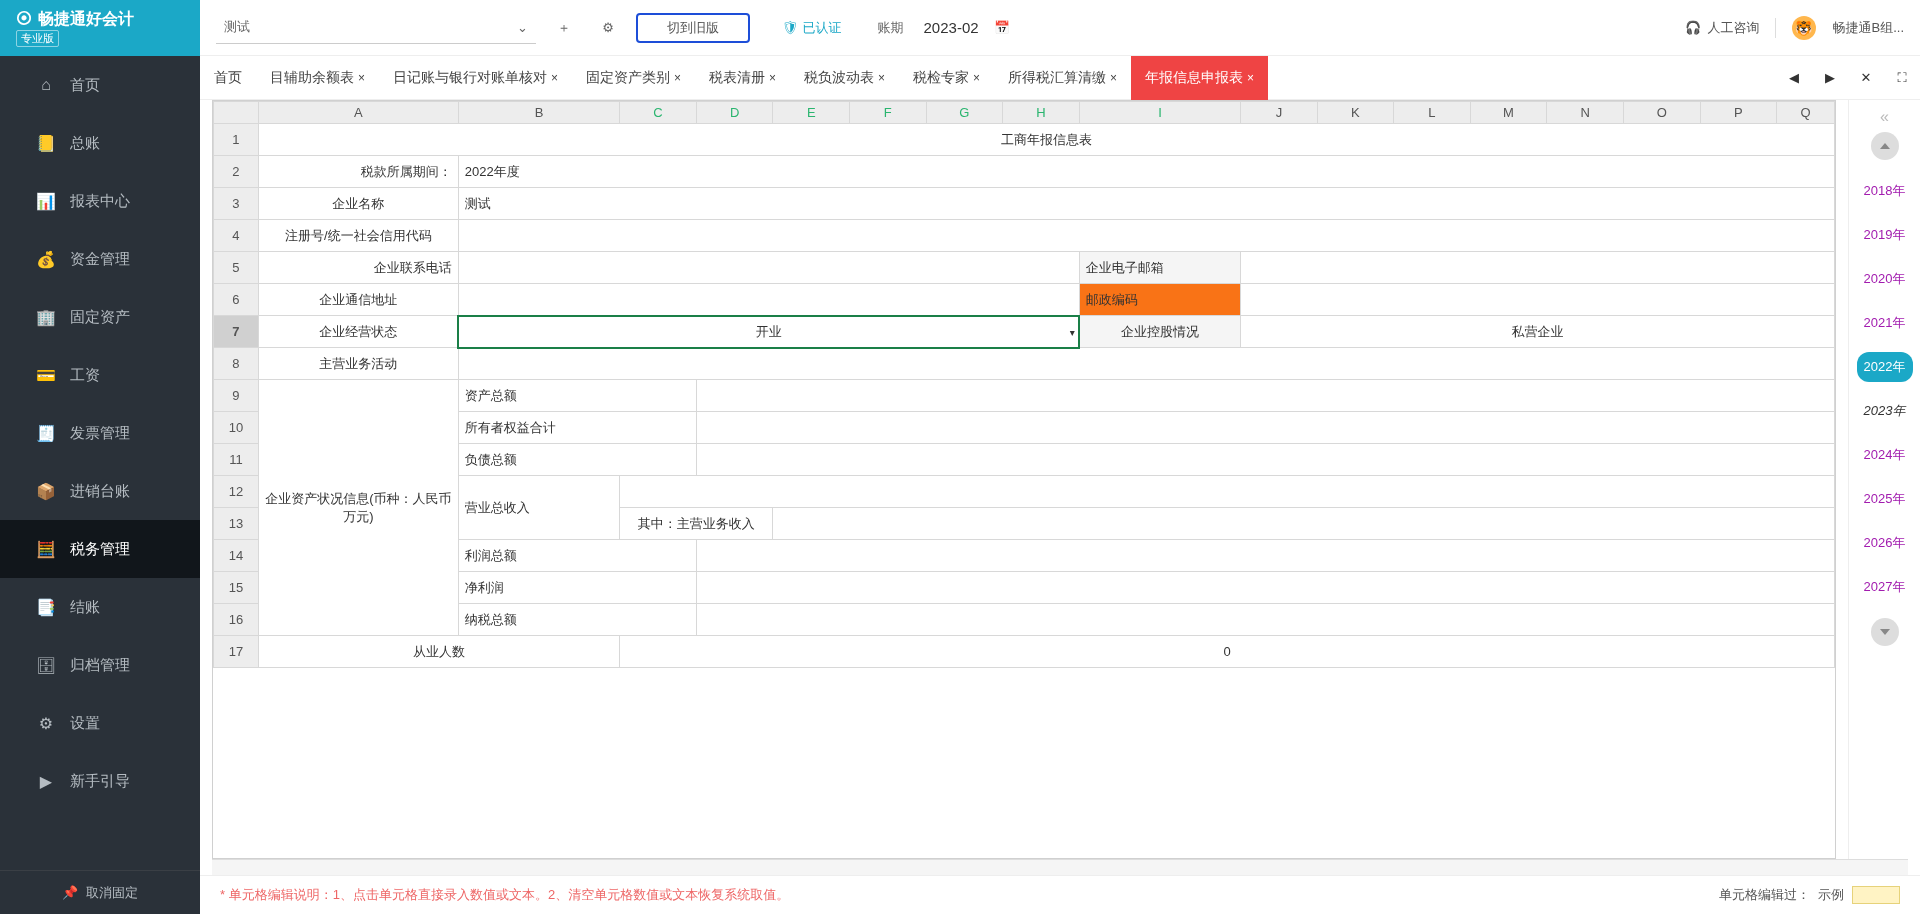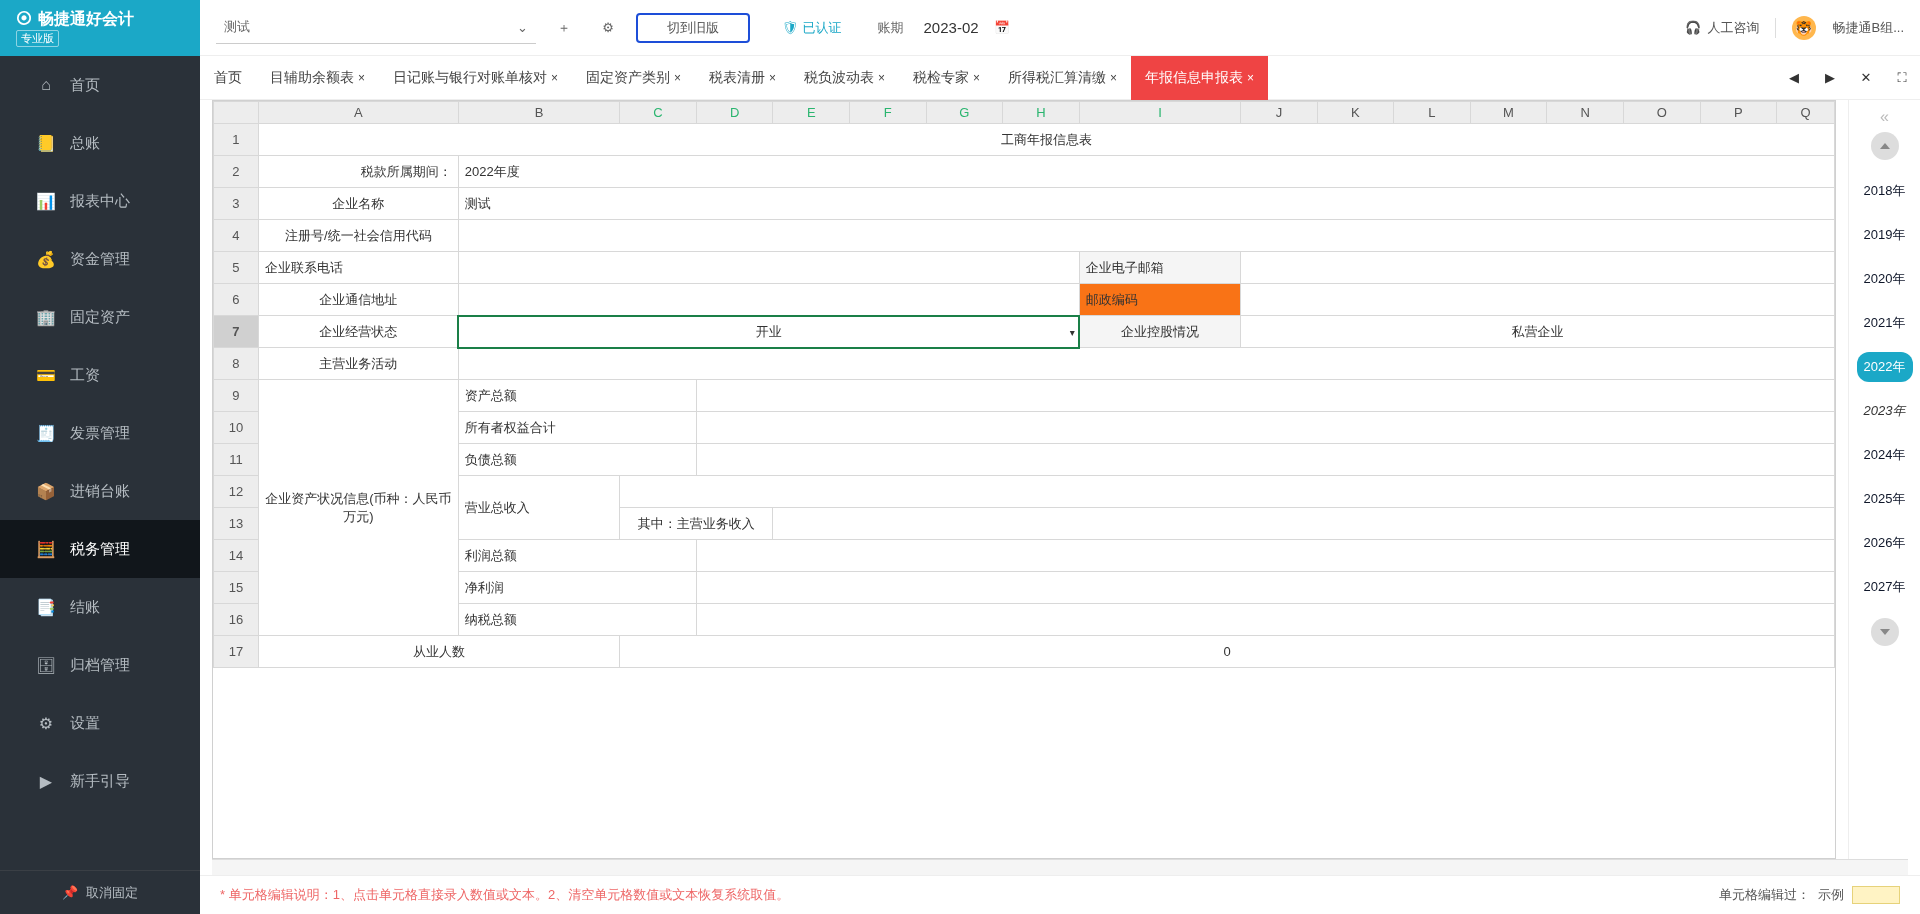--- a/index.html
+++ b/index.html
@@ -36,21 +36,21 @@
 .subbar { display: flex; align-items: center; height: 56px; padding: 0 20px; gap: 8px; }
 .subtab { padding: 8px 18px; cursor: pointer; color: #666; font-size:14px;}
 .subtab.active { color: #2ab56f; border-bottom: 2px solid #2ab56f; background:#f5f5f5;}
 .subtab.secondary{ background:#e9e9e9;}
 .subbar-right { margin-left: auto; display: flex; align-items: center; gap: 16px; }
 .reset-btn { padding: 6px 16px; border: 1px solid #2ab56f; color: #2ab56f; border-radius: 3px; cursor: pointer; }
 .refresh-btn { display: flex; align-items: center; gap: 6px; color: #555; cursor: pointer; }
 .sheet-area { flex: 1; display: flex; overflow: hidden; position: relative; padding: 0 0 0 0; }
 .sheet-wrap { flex: 1; overflow: auto; border: 1px solid #d0d0d0; margin: 0 12px; position: relative; background:#fff;}
 .year-rail { width: 72px; background: #fff; border-left: 1px solid #eee; display: flex; flex-direction: column; align-items: center; padding: 8px 0; gap:2px;}
-.year-btn { width: 56px; padding: 6px 0; text-align: center; color: #0f172a; border-radius: 12px; cursor: pointer; font-size:13px;}
+.year-btn { width: 56px; padding: 6px 0; text-align: center; color: #a21caf; border-radius: 12px; cursor: pointer; font-size:13px;}
 .year-btn.active { background: #1ba8c7; color: #fff; }
 .year-btn.current { color: #333; font-style: italic; }
 .year-nav { width:28px; height:28px; border-radius:50%; background:#ddd; display:flex; align-items:center; justify-content:center; color:#666; margin:4px 0; cursor:pointer;}
 .year-nav.up::before{content:""; border-left:5px solid transparent;border-right:5px solid transparent;border-bottom:6px solid #888;}
 .year-nav.down::before{content:""; border-left:5px solid transparent;border-right:5px solid transparent;border-top:6px solid #888;}
 table.sheet { border-collapse: collapse; table-layout: fixed; }
 table.sheet th, table.sheet td { border: 1px solid #d8d8d8; height: 32px; padding: 0 6px; font-size: 13px; color: #333; background: #fff; vertical-align: middle; }
 table.sheet th { background: #ededed; font-weight: normal; text-align: center; color:#555;}
 table.sheet th.rownum{width:46px;}
 table.sheet th.colhdr { height:22px;}
@@ -246,21 +246,21 @@
                   <td style="text-align:center">企业名称</td>
                   <td colspan="16">测试</td>
                 </tr>
                 <tr>
                   <td class="rownum-cell">4</td>
                   <td style="text-align:center">注册号/统一社会信用代码</td>
                   <td colspan="16"></td>
                 </tr>
                 <tr>
                   <td class="rownum-cell">5</td>
-                  <td style="text-align:left">企业联系电话</td>
+                  <td style="text-align:right">企业联系电话</td>
                   <td colspan="7"></td>
                   <td style="text-align:left;background:#f5f5f5">企业电子邮箱</td>
                   <td colspan="8"></td>
                 </tr>
                 <tr>
                   <td class="rownum-cell">6</td>
                   <td style="text-align:center">企业通信地址</td>
                   <td colspan="7"></td>
                   <td style="background:#f97316">邮政编码</td>
                   <td colspan="8"></td>

